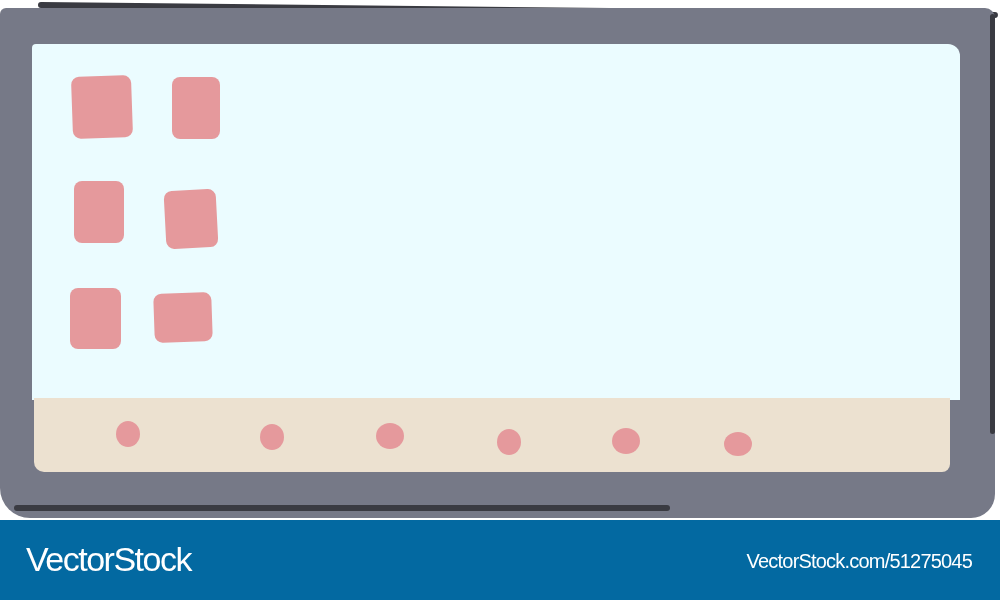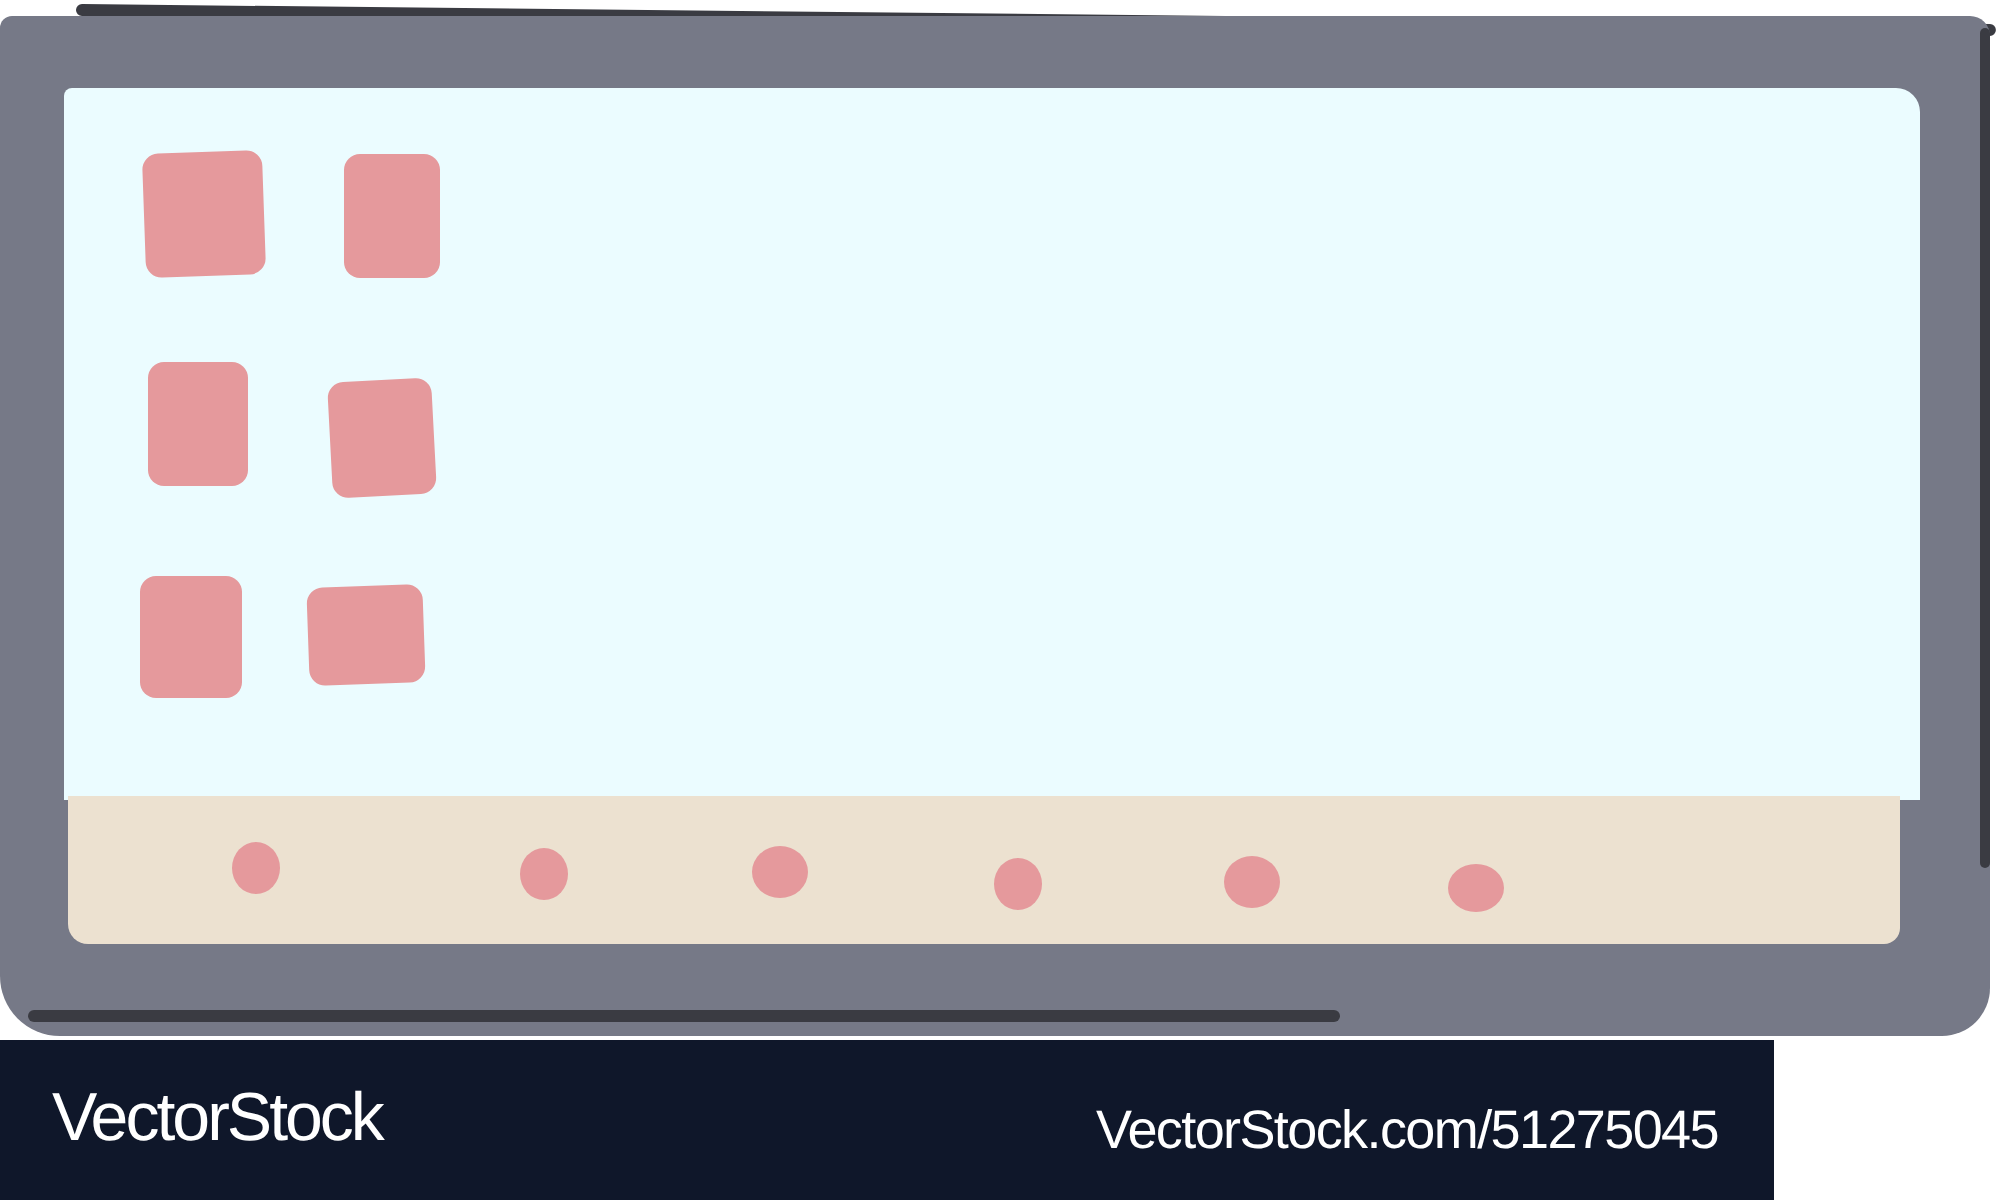--- a/index.html
+++ b/index.html
@@ -6,23 +6,23 @@
   body { width:1000px; height:600px; background:#ffffff; position:relative; overflow:hidden; font-family:"Liberation Sans", sans-serif; }
   .illustration { position:absolute; left:0; top:0; width:1000px; height:520px; }
   .frame { position:absolute; left:0; top:8px; width:995px; height:510px; background:#767987; border-radius:6px 10px 24px 30px; }
   .stroke-top { position:absolute; left:38px; top:2px; width:960px; height:6px; background:#3a3b42; border-radius:4px; transform:rotate(0.6deg); transform-origin:left center; }
   .stroke-right { position:absolute; left:990px; top:14px; width:5px; height:420px; background:#3a3b42; border-radius:3px; }
   .stroke-bottom { position:absolute; left:14px; top:505px; width:656px; height:6px; background:#3a3b42; border-radius:4px; }
   .screen { position:absolute; left:32px; top:44px; width:928px; height:356px; background:#ebfcff; border-radius:4px 12px 0 0; }
   .taskbar { position:absolute; left:34px; top:398px; width:916px; height:74px; background:#ece1d0; border-radius:0 0 8px 10px; }
   .app-icon { position:absolute; background:#e5999c; border-radius:8px; }
   .dock-dot { position:absolute; width:24px; height:26px; background:#e5999c; border-radius:50%; }
-  .footer { position:absolute; left:0; top:520px; width:887px; height:80px; background:#0f172a; }
+  .footer { position:absolute; left:0; top:520px; width:1000px; height:80px; background:#0369a1; }
   .brand { position:absolute; left:26px; top:20px; color:#fff; font-size:34px; letter-spacing:-1.5px; }
-  .url { position:absolute; right:28px; top:30px; color:#fff; font-size:27px; letter-spacing:-0.8px; }
+  .url { position:absolute; right:28px; top:30px; color:#fff; font-size:20px; letter-spacing:-0.8px; }
 </style>
 </head>
 <body>
 
 <div class="illustration">
   <div class="stroke-top"></div>
   <div class="frame"></div>
   <div class="stroke-right"></div>
   <div class="stroke-bottom"></div>
   <div class="screen"></div>

